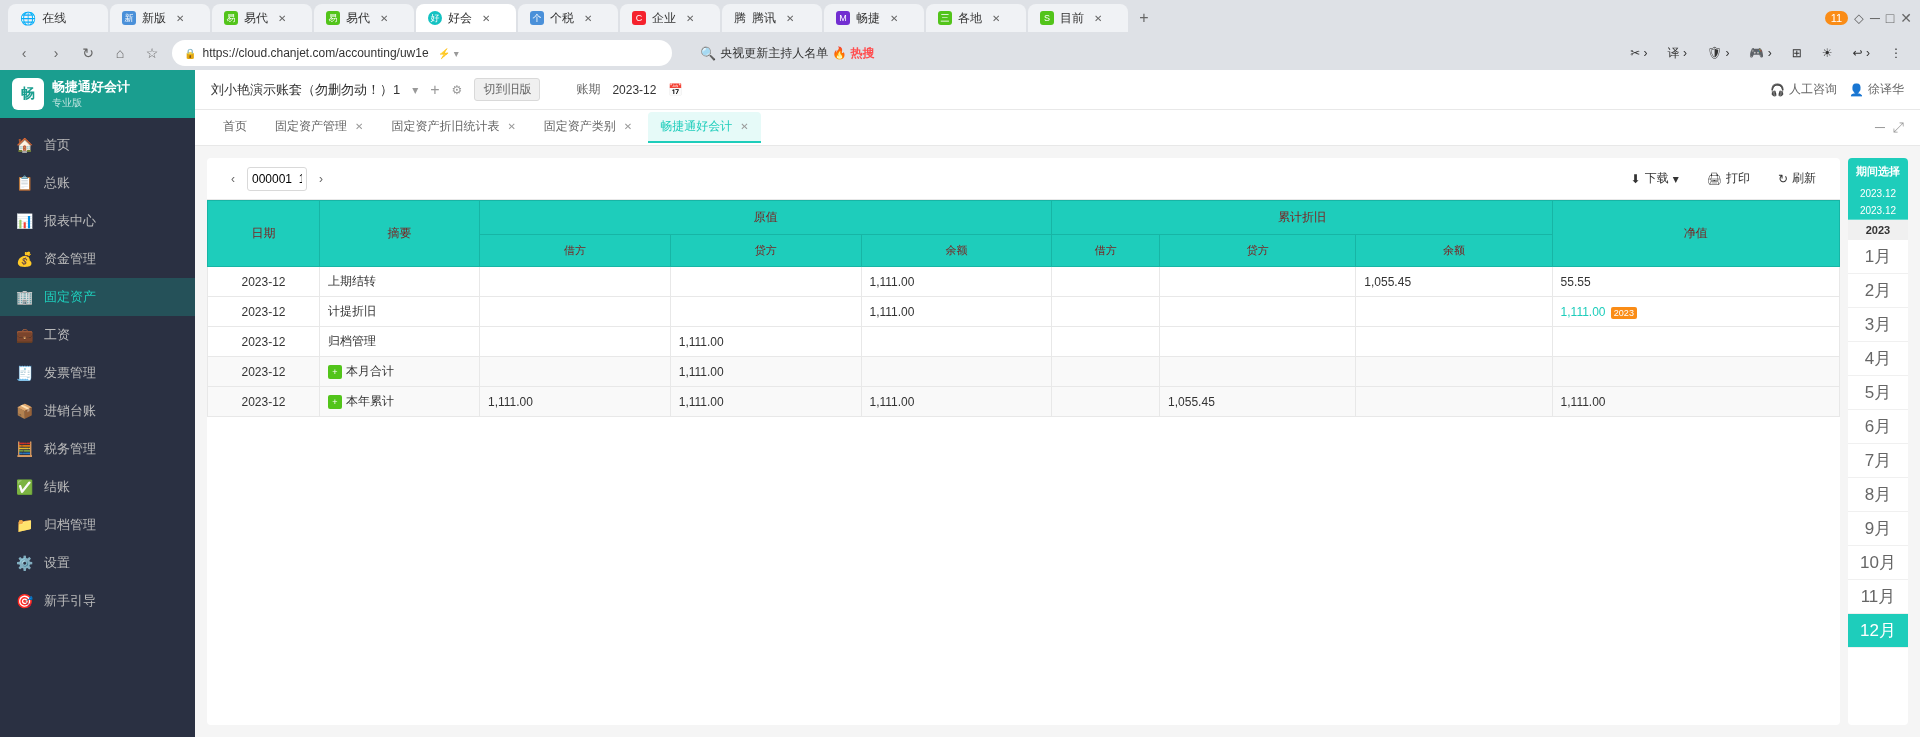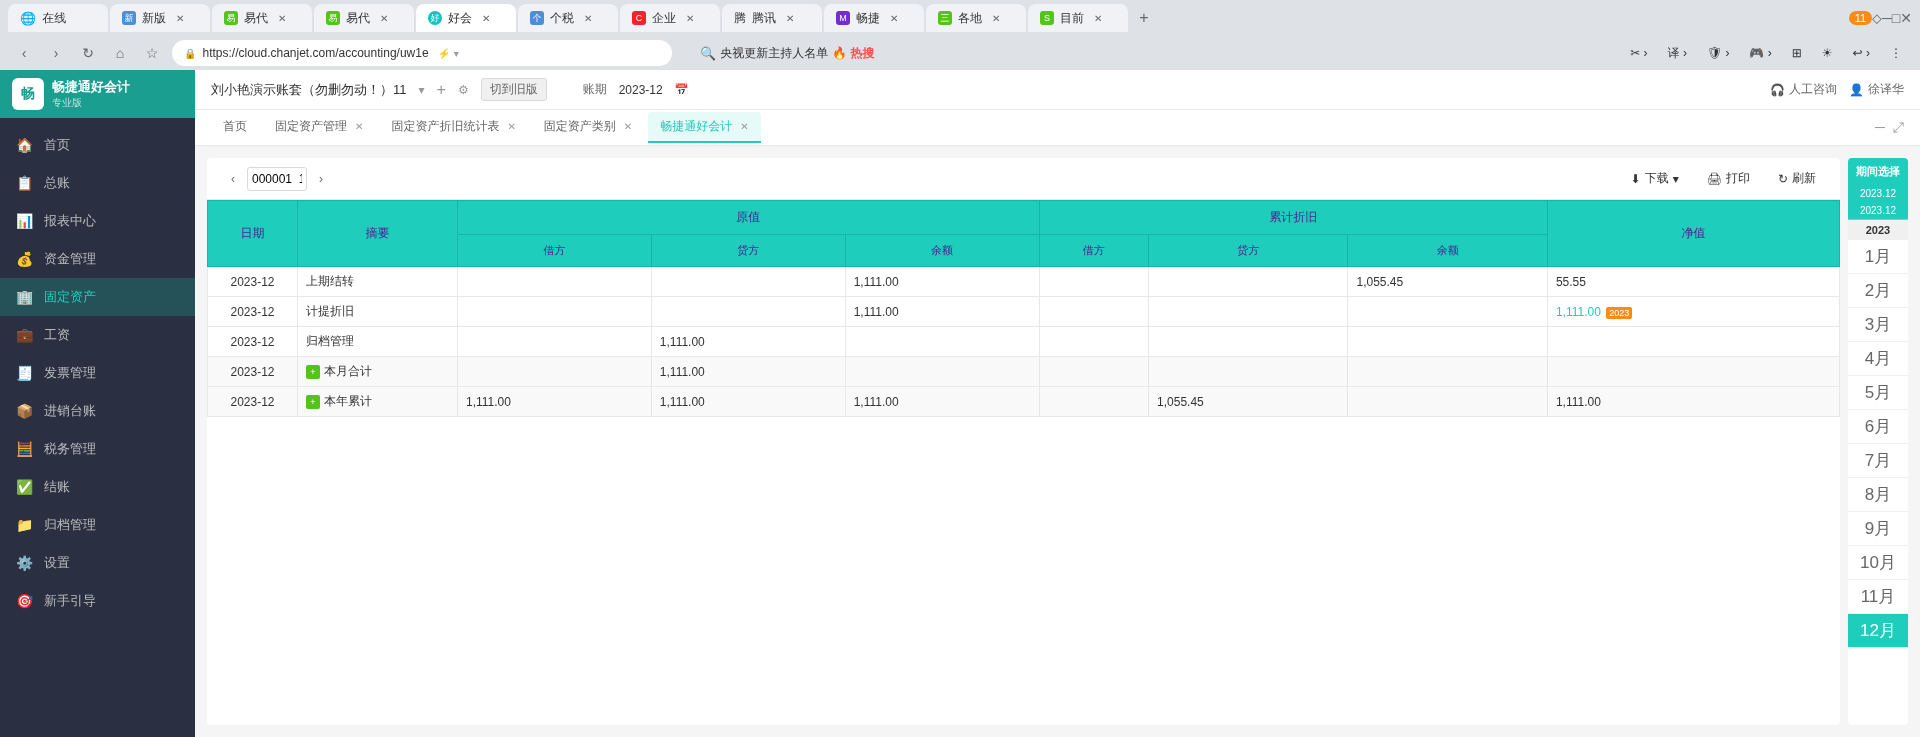--- a/index.html
+++ b/index.html
@@ -57,21 +57,21 @@
     .content-toolbar { display: flex; align-items: center; padding: 8px 16px; border-bottom: 1px solid #e8e8e8; gap: 8px; }
     .nav-arrows { display: flex; align-items: center; gap: 4px; }
     .arrow-btn { width: 20px; height: 20px; display: flex; align-items: center; justify-content: center; cursor: pointer; color: #666; font-size: 12px; }
     .page-number-input { width: 60px; height: 24px; border: 1px solid #d9d9d9; border-radius: 3px; text-align: center; font-size: 12px; padding: 0 4px; }
     .toolbar-actions { margin-left: auto; display: flex; align-items: center; gap: 12px; }
     .action-btn { display: flex; align-items: center; gap: 4px; font-size: 12px; color: #333; cursor: pointer; padding: 4px 8px; }
 
     
     .table-container { flex: 1; overflow: auto; }
     table { width: 100%; border-collapse: collapse; }
-    th { background: #1ecdbb; color: #4c1d95; padding: 8px 6px; text-align: center; font-size: 12px; font-weight: normal; border: 1px solid #17b5a5; }
+    th { background: #1ecdbb; color: #7f1d1d; padding: 8px 6px; text-align: center; font-size: 12px; font-weight: normal; border: 1px solid #17b5a5; }
     th.sub-header { background: #1ecdbb; font-size: 11px; }
     td { padding: 6px 8px; text-align: center; font-size: 12px; color: #333; border: 1px solid #e8e8e8; }
     .text-right { text-align: left; }
     .text-left { text-align: left; }
     .summary-row td { background: #f9f9f9; }
     .row-icon { display: inline-flex; align-items: center; justify-content: center; width: 14px; height: 14px; background: #52c41a; color: white; border-radius: 2px; font-size: 9px; margin-right: 4px; }
 
     
     .period-panel { width: 60px; background: white; border-radius: 4px; display: flex; flex-direction: column; overflow: hidden; }
     .period-item { padding: 5px 2px; text-align: center; font-size: 17px; color: #666; cursor: pointer; border-bottom: 1px solid #f0f0f0; }
@@ -133,21 +133,21 @@
       <span style="background:#52c41a;color:white;width:14px;height:14px;border-radius:3px;display:inline-flex;align-items:center;justify-content:center;font-size:9px;">三</span>
       <span>各地</span>
       <span class="tab-close">✕</span>
     </div>
     <div class="browser-tab">
       <span style="background:#52c41a;color:white;width:14px;height:14px;border-radius:3px;display:inline-flex;align-items:center;justify-content:center;font-size:9px;">S</span>
       <span>目前</span>
       <span class="tab-close">✕</span>
     </div>
     <div class="tab-add">+</div>
-    <div style="margin-left:auto;display:flex;align-items:center;">
+    <div style="margin-left:auto;display:flex;align-items:center;gap:6px;">
       <div style="background:#fa8c16;color:white;border-radius:10px;padding:1px 6px;font-size:11px;">11</div>
       <div style="font-size:14px;color:#666;cursor:pointer;">⬦</div>
       <div style="font-size:14px;color:#666;cursor:pointer;">─</div>
       <div style="font-size:14px;color:#666;cursor:pointer;">□</div>
       <div style="font-size:14px;color:#666;cursor:pointer;">✕</div>
     </div>
   </div>
 
   <div class="address-bar">
     <div class="nav-btn">‹</div>
@@ -240,21 +240,21 @@
       <div class="sidebar-item">
         <span class="sidebar-item-icon">🎯</span>
         <span>新手引导</span>
       </div>
     </div>
   </div>
 
   <div class="main-content">
 
     <div class="top-bar">
-      <span style="font-size:13px;color:#333;">刘小艳演示账套（勿删勿动！）11</span>
+      <span style="font-size:13px;color:#333;">刘小艳演示账套（勿删勿动！）1</span>
       <span style="color:#999;cursor:pointer;">▾</span>
       <span style="color:#999;cursor:pointer;font-size:16px;">+</span>
       <span style="color:#999;cursor:pointer;">⚙</span>
       <div class="period-tag">
         <span>切到旧版</span>
       </div>
       <span style="color:#666;margin-left:24px;">账期</span>
       <span style="color:#333;font-weight:500;">2023-12</span>
       <span style="cursor:pointer;">📅</span>
       <div class="top-bar-right">
@@ -319,21 +319,21 @@
               <span>↻</span>
               <span>刷新</span>
             </div>
           </div>
         </div>
 
         <div class="table-container">
           <table>
             <thead>
               <tr>
-                <th rowspan="2" style="width:90px;">日期</th>
+                <th rowspan="2" style="width:112px;">日期</th>
                 <th rowspan="2" style="width:160px;">摘要</th>
                 <th colspan="3">原值</th>
                 <th colspan="3">累计折旧</th>
                 <th rowspan="2">净值</th>
               </tr>
               <tr>
                 <th class="sub-header">借方</th>
                 <th class="sub-header">贷方</th>
                 <th class="sub-header">余额</th>
                 <th class="sub-header">借方</th>

